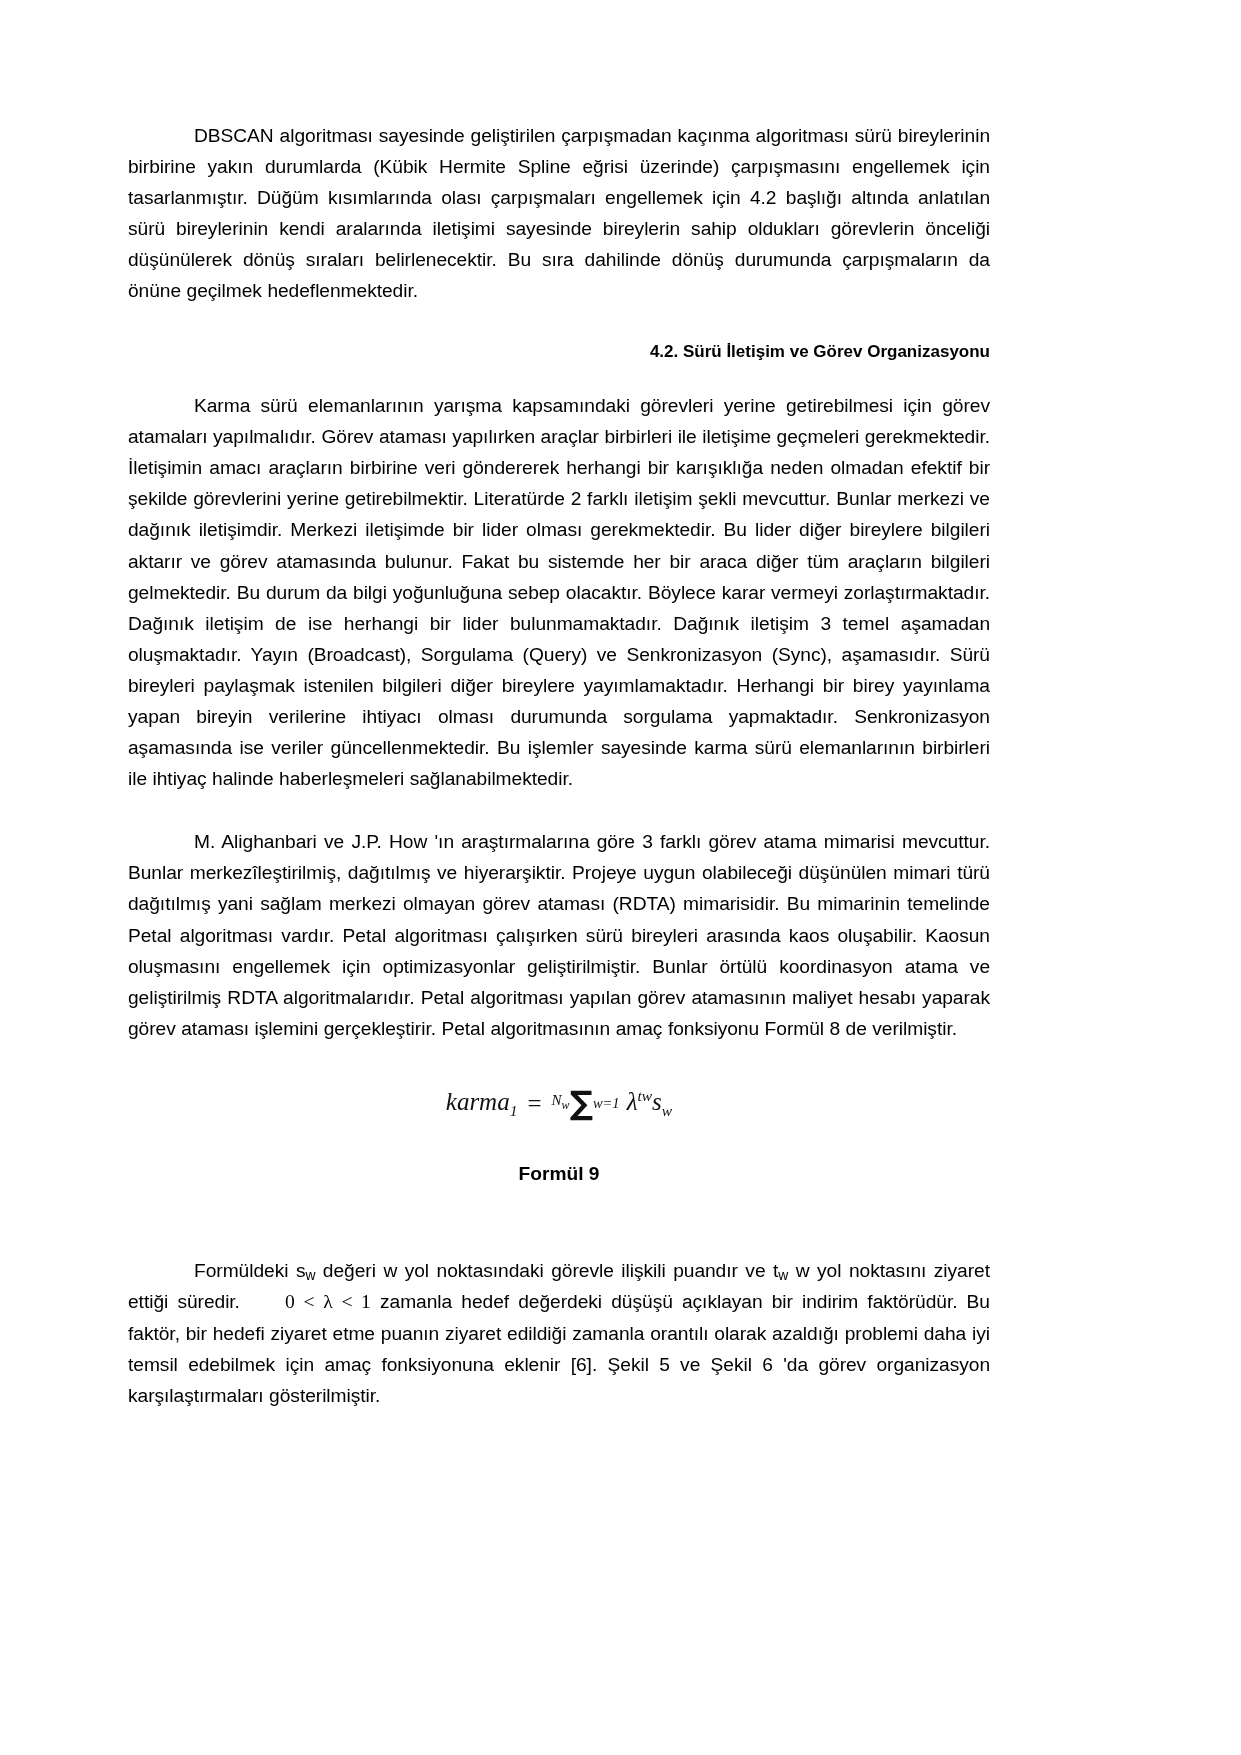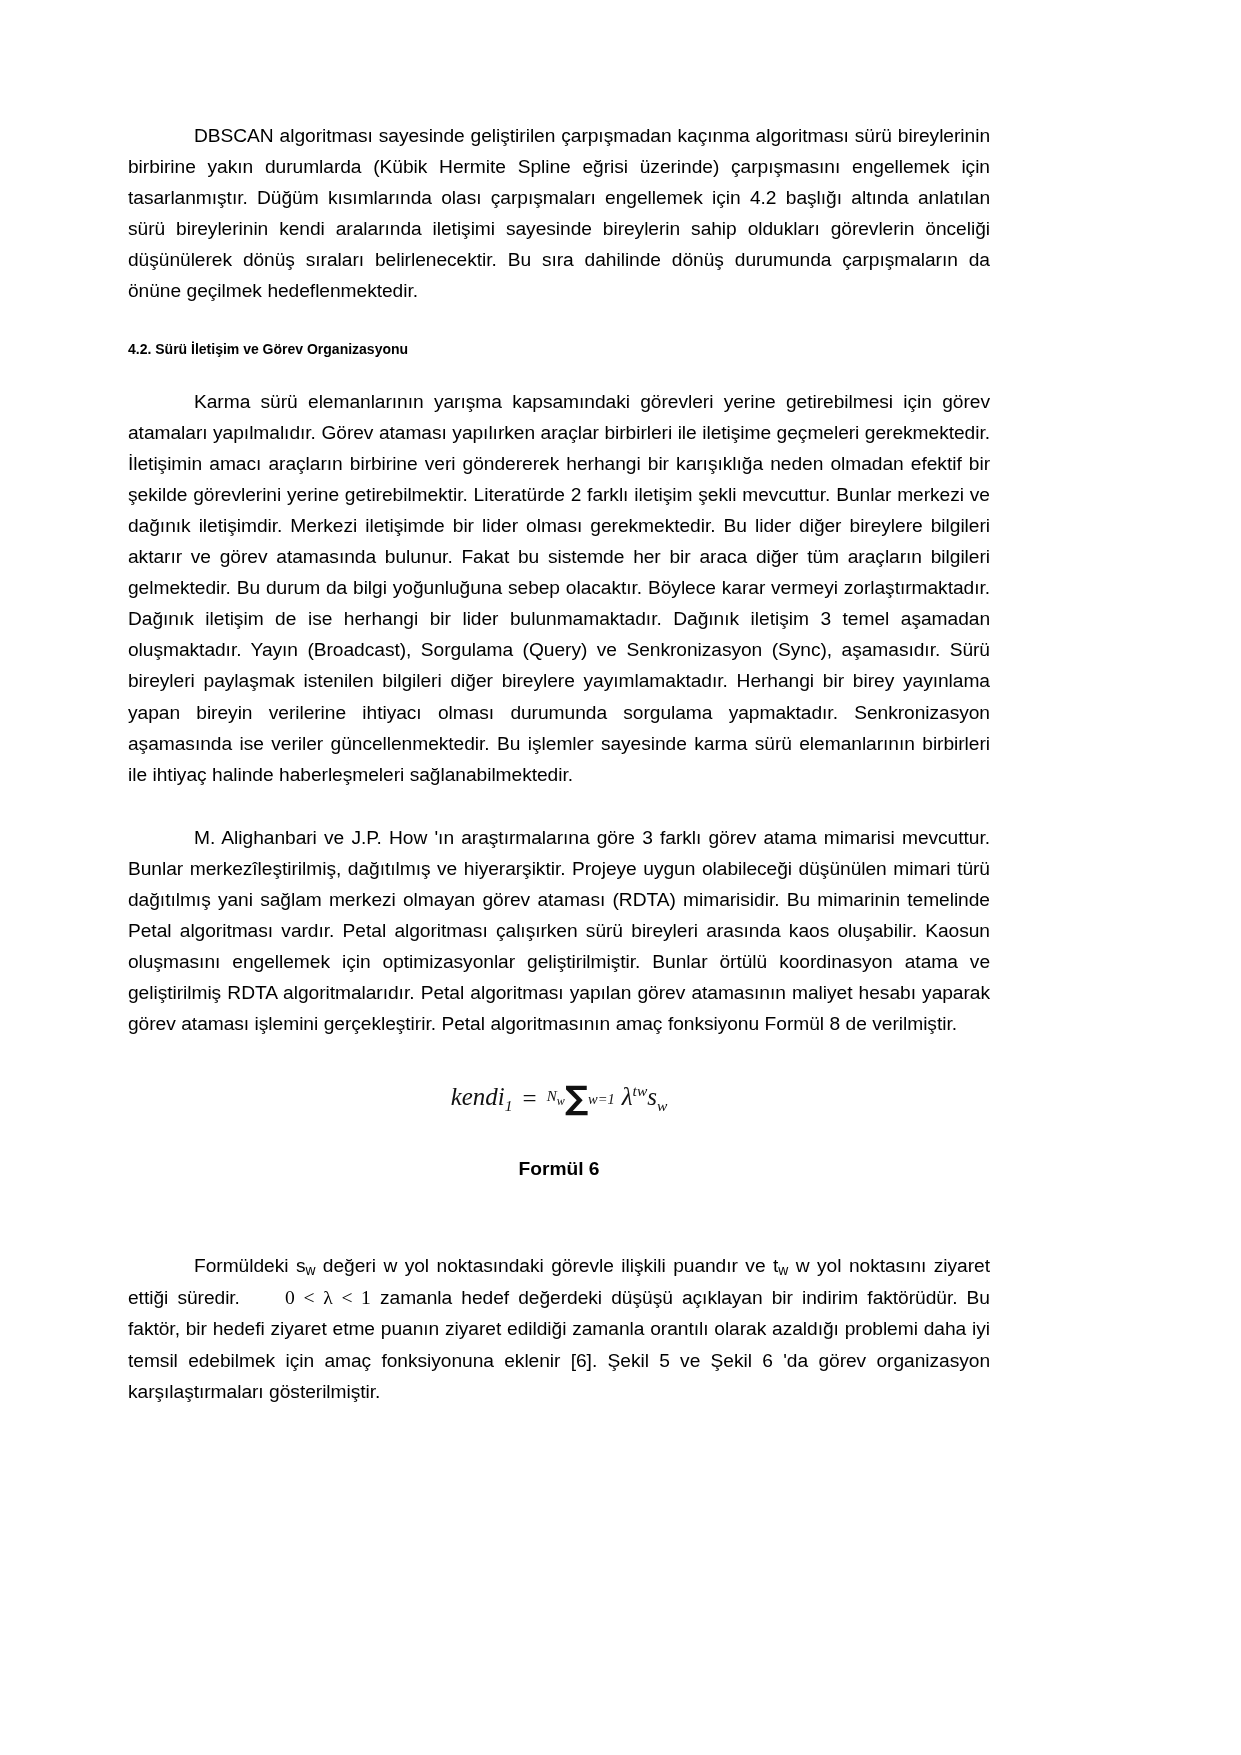--- a/index.html
+++ b/index.html
@@ -34,25 +34,25 @@
     text-align: justify;
     text-indent: 66px;
     margin: 0 0 0 0;
     letter-spacing: -0.05px;
     word-spacing: 0.2px;
   }
   .gap-sm { height: 26px; }
   .gap-md { height: 32px; }
   .gap-lg { height: 44px; }
   h2.section-heading {
-    font-size: 14px;
+    font-size: 17px;
     font-weight: bold;
     line-height: 1.5;
     margin: 0;
-    text-align: left;
+    text-align: right;
   }
   .formula-block {
     margin: 0;
     text-align: center;
     font-family: "Liberation Serif", serif;
     font-style: italic;
     font-size: 25px;
     color: #111111;
     line-height: 1;
   }
@@ -140,34 +140,34 @@
     <p class="body-par">Karma sürü elemanlarının yarışma kapsamındaki görevleri yerine getirebilmesi için görev atamaları yapılmalıdır. Görev ataması yapılırken araçlar birbirleri ile iletişime geçmeleri gerekmektedir. İletişimin amacı araçların birbirine veri göndererek herhangi bir karışıklığa neden olmadan efektif bir şekilde görevlerini yerine getirebilmektir. Literatürde 2 farklı iletişim şekli mevcuttur. Bunlar merkezi ve dağınık iletişimdir. Merkezi iletişimde bir lider olması gerekmektedir. Bu lider diğer bireylere bilgileri aktarır ve görev atamasında bulunur. Fakat bu sistemde her bir araca diğer tüm araçların bilgileri gelmektedir. Bu durum da bilgi yoğunluğuna sebep olacaktır. Böylece karar vermeyi zorlaştırmaktadır. Dağınık iletişim de ise herhangi bir lider bulunmamaktadır. Dağınık iletişim 3 temel aşamadan oluşmaktadır. Yayın (Broadcast), Sorgulama (Query) ve Senkronizasyon (Sync), aşamasıdır. Sürü bireyleri paylaşmak istenilen bilgileri diğer bireylere yayımlamaktadır. Herhangi bir birey yayınlama yapan bireyin verilerine ihtiyacı olması durumunda sorgulama yapmaktadır. Senkronizasyon aşamasında ise veriler güncellenmektedir. Bu işlemler sayesinde karma sürü elemanlarının birbirleri ile ihtiyaç halinde haberleşmeleri sağlanabilmektedir.</p>
 
     <div class="gap-md"></div>
 
     <p class="body-par">M. Alighanbari ve J.P. How 'ın araştırmalarına göre 3 farklı görev atama mimarisi mevcuttur. Bunlar merkezîleştirilmiş, dağıtılmış ve hiyerarşiktir. Projeye uygun olabileceği düşünülen mimari türü dağıtılmış yani sağlam merkezi olmayan görev ataması (RDTA) mimarisidir. Bu mimarinin temelinde Petal algoritması vardır. Petal algoritması çalışırken sürü bireyleri arasında kaos oluşabilir. Kaosun oluşmasını engellemek için optimizasyonlar geliştirilmiştir. Bunlar örtülü koordinasyon atama ve geliştirilmiş RDTA algoritmalarıdır. Petal algoritması yapılan görev atamasının maliyet hesabı yaparak görev ataması işlemini gerçekleştirir. Petal algoritmasının amaç fonksiyonu Formül 8 de verilmiştir.</p>
 
     <div class="gap-lg"></div>
 
     <div class="formula-block">
       <span class="formula-row">
-        <span class="fm-lhs"><span>kendi</span><span class="fm-sub">1</span></span>
+        <span class="fm-lhs"><span>karma</span><span class="fm-sub">1</span></span>
         <span class="fm-eq">=</span>
         <span class="sum-stack">
           <span class="sum-upper"><span>N</span><span class="sub">w</span></span>
           <span class="sum-glyph">∑</span>
           <span class="sum-lower">w=1</span>
         </span>
         <span class="fm-term"><span>λ</span><span class="fm-sup">tw</span><span>s</span><span class="fm-sub">w</span></span>
       </span>
     </div>
 
     <div class="gap-lg"></div>
 
-    <p class="formula-caption">Formül 6</p>
+    <p class="formula-caption">Formül 9</p>
 
     <div class="gap-lg"></div>
     <div class="gap-sm"></div>
 
     <p class="body-par"><span>Formüldeki s</span><sub class="inline-sub">w</sub><span> değeri w yol noktasındaki görevle ilişkili puandır ve t</span><sub class="inline-sub">w</sub><span> w yol noktasını ziyaret ettiği süredir. </span><span class="math-inline">0 &lt; λ &lt; 1</span><span> zamanla hedef değerdeki düşüşü açıklayan bir indirim faktörüdür. Bu faktör, bir hedefi ziyaret etme puanın ziyaret edildiği zamanla orantılı olarak azaldığı problemi daha iyi temsil edebilmek için amaç fonksiyonuna eklenir [6]. Şekil 5 ve Şekil 6 'da görev organizasyon karşılaştırmaları gösterilmiştir.</span></p>
 
   </div>
 </div>
 
 </body></html>

